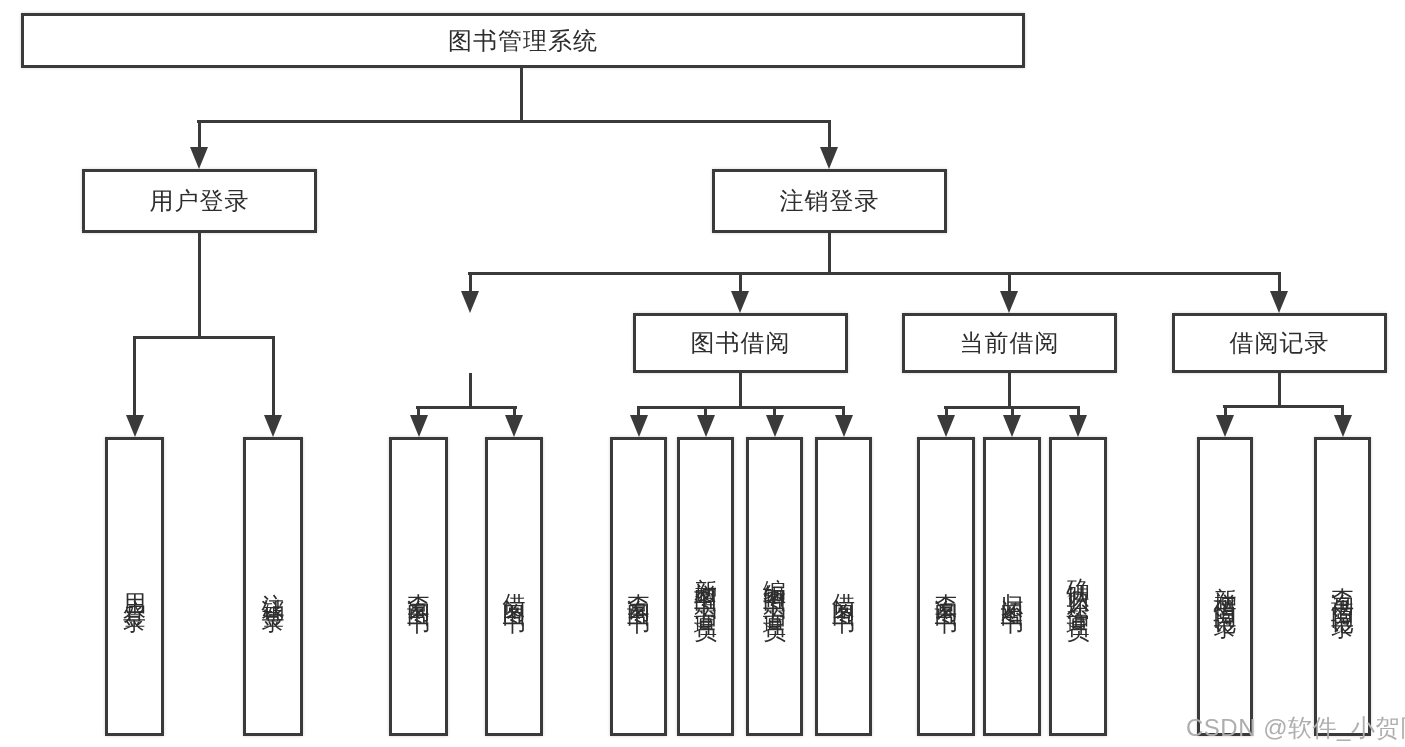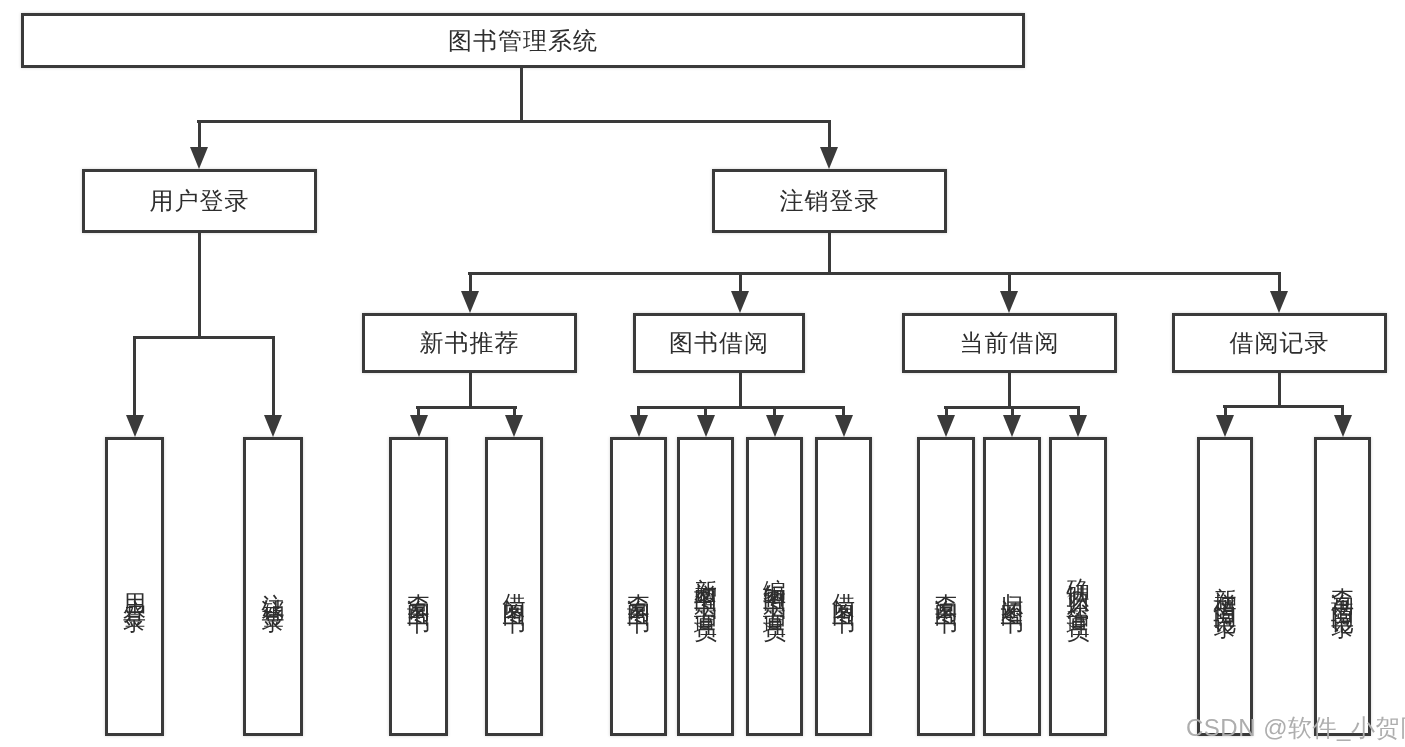--- a/index.html
+++ b/index.html
@@ -76,24 +76,21 @@
     <span class="hlabel">图书管理系统</span>
   </div>
 
   <div class="box" style="left:82px; top:169px; width:235px; height:64px;">
     <span class="hlabel">用户登录</span>
   </div>
   <div class="box" style="left:712px; top:169px; width:235px; height:64px;">
     <span class="hlabel">注销登录</span>
   </div>
 
-  <div class="box" style="left:362px; top:313px; width:215px; height:60px;">
-    <span class="hlabel">新书推荐</span>
-  </div>
-  <div class="box" style="left:633px; top:313px; width:172px; height:60px;">
+  <div class="box" style="left:633px; top:313px; width:215px; height:60px;">
     <span class="hlabel">图书借阅</span>
   </div>
   <div class="box" style="left:1172px; top:313px; width:215px; height:60px;">
     <span class="hlabel">借阅记录</span>
   </div>
   <div class="box" style="left:902px; top:313px; width:215px; height:60px;">
     <span class="hlabel">当前借阅</span>
   </div>
 
   <div class="box leaf" style="left:105px; width:59px;">

